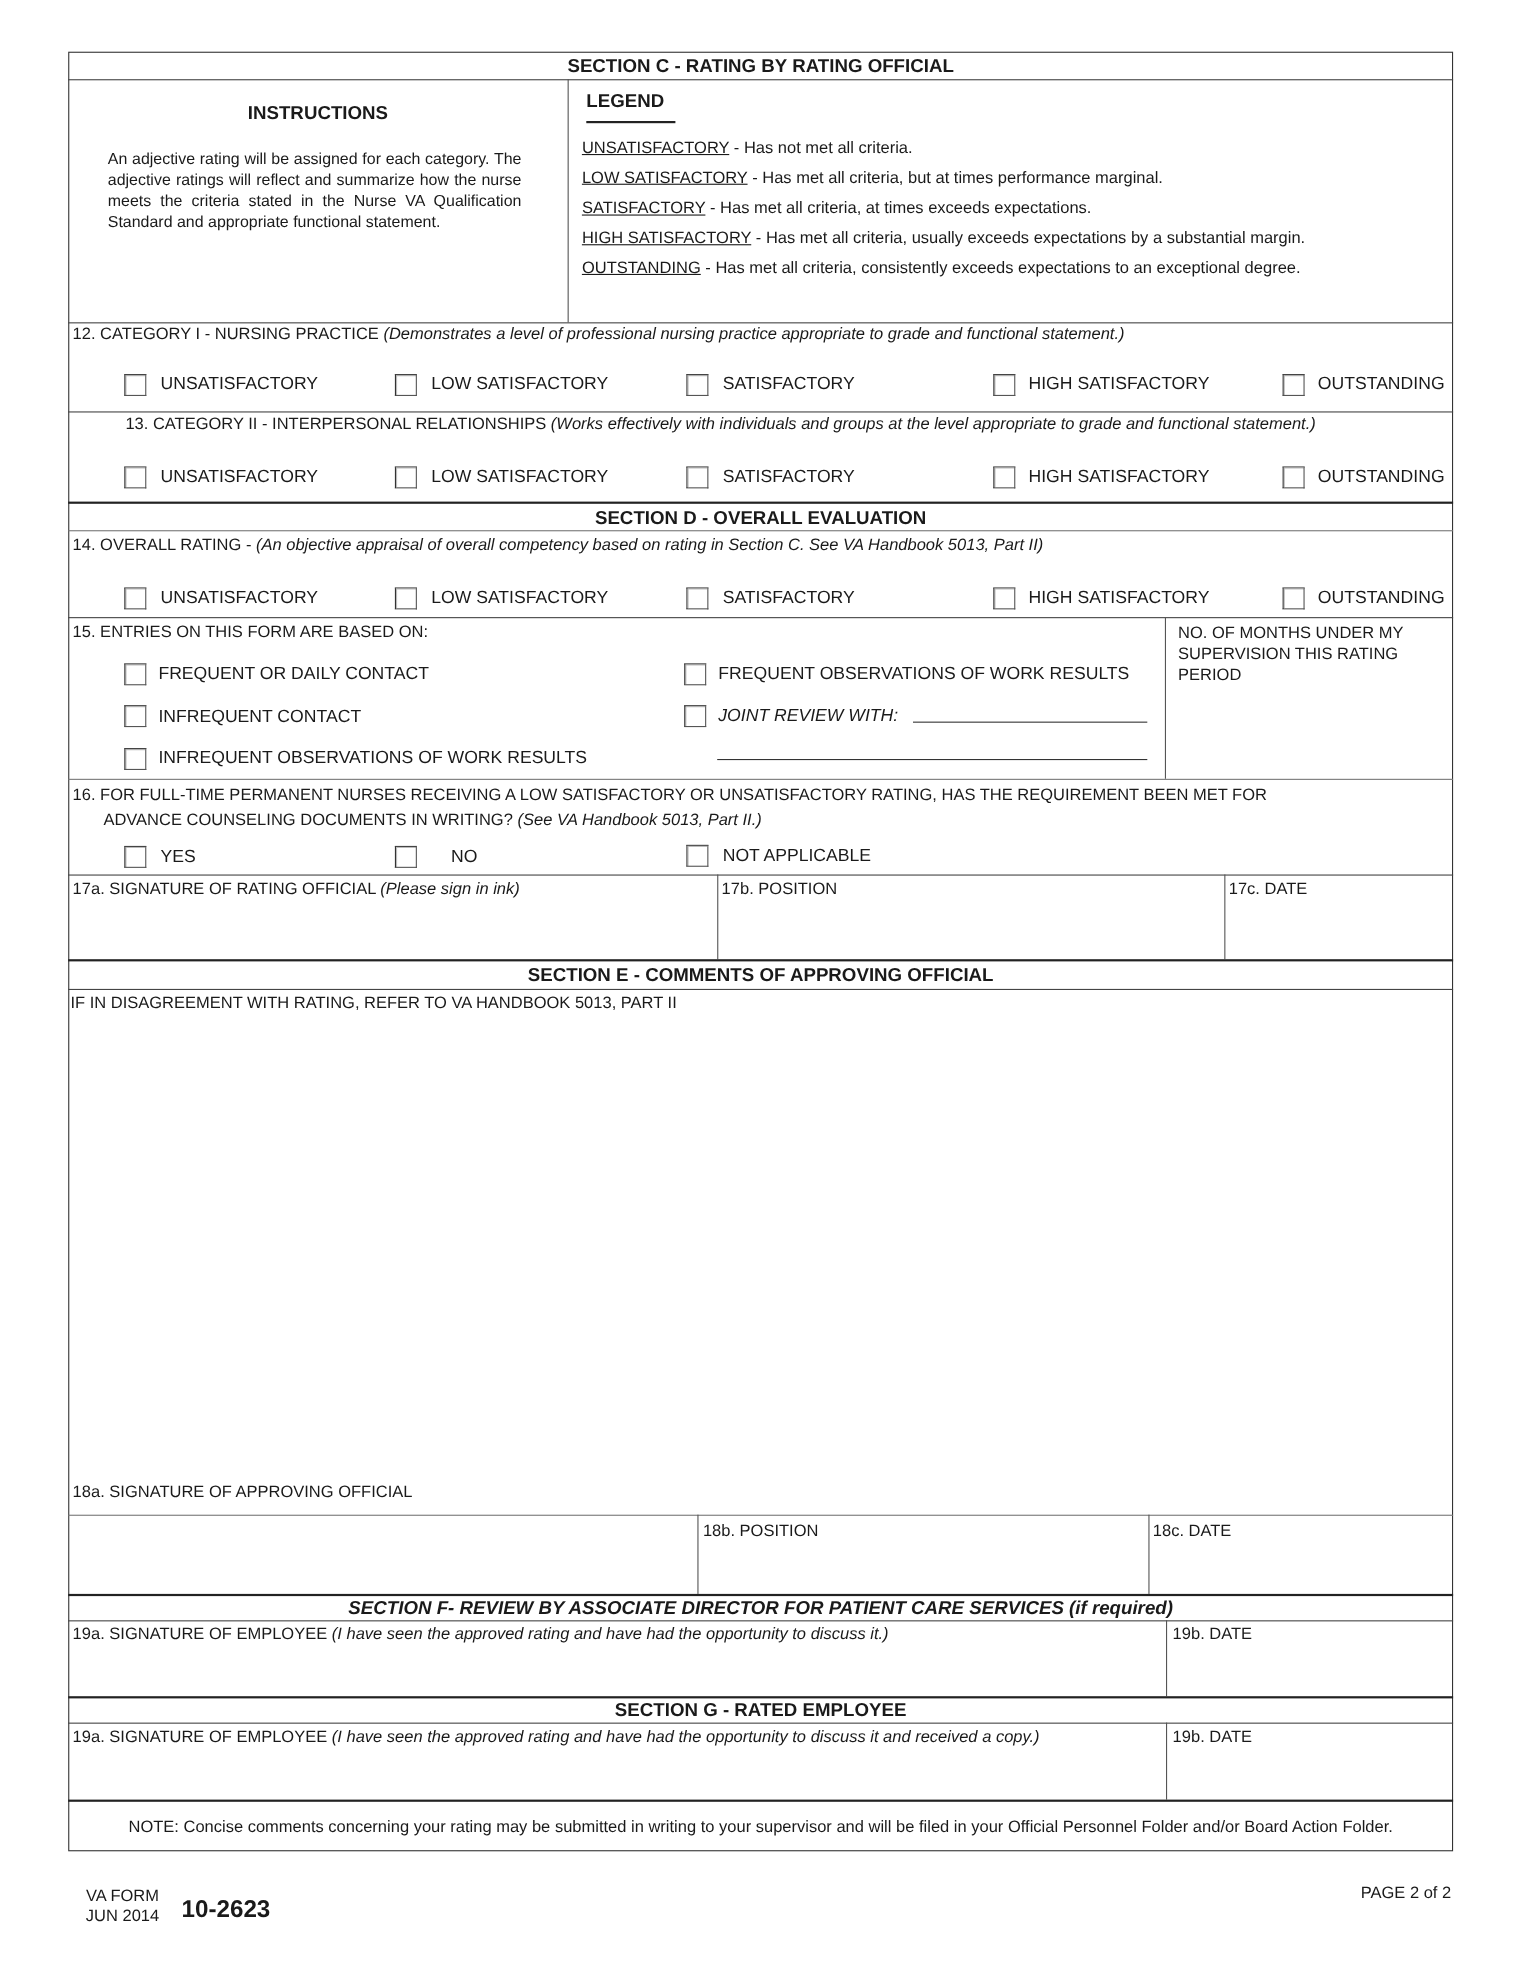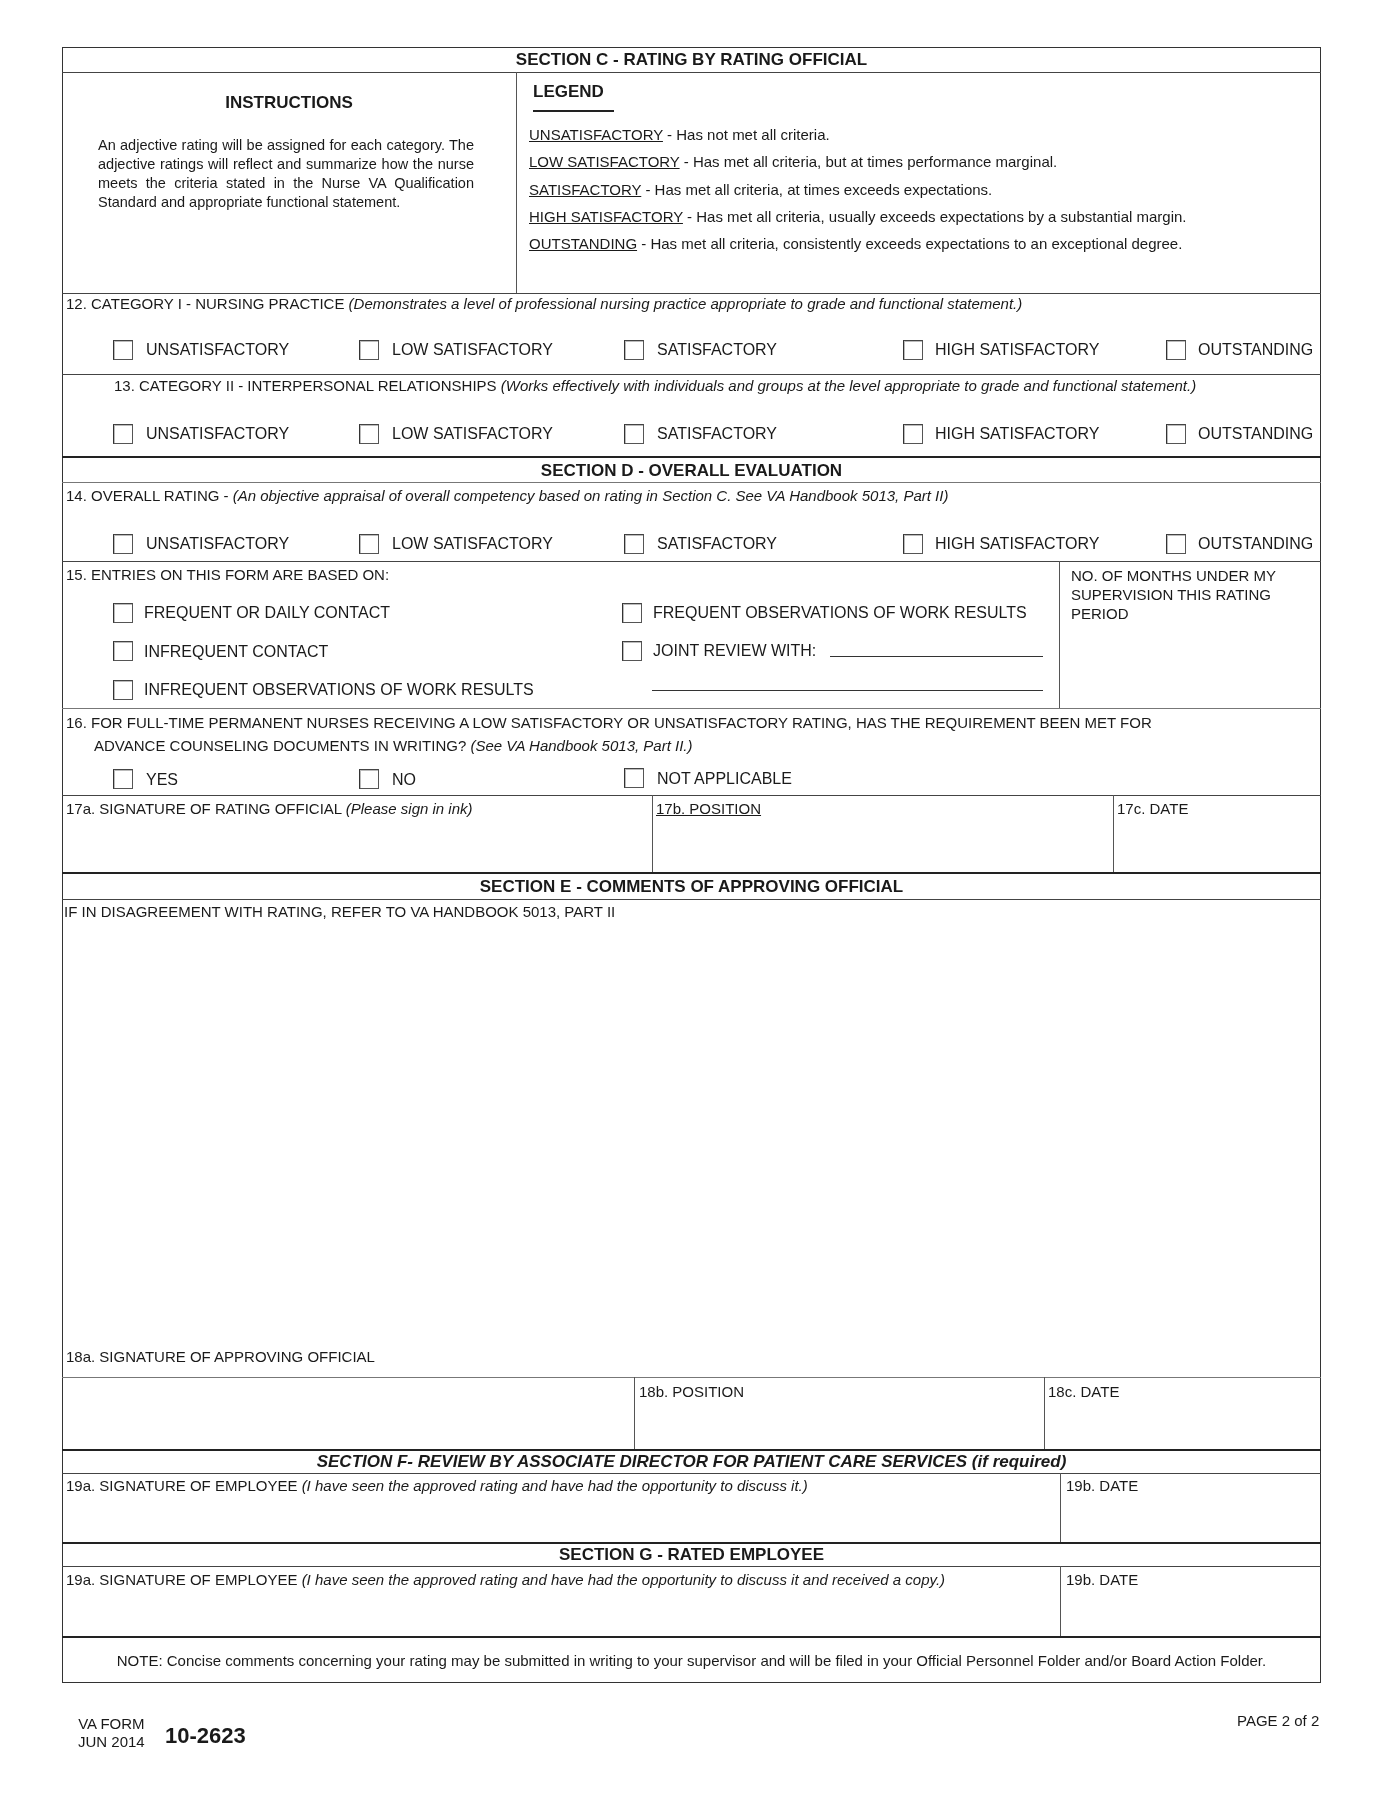--- a/index.html
+++ b/index.html
@@ -109,41 +109,41 @@
 <div class="cb" style="left:113px; top:603px;"></div>
 <div class="opt" style="left:144px; top:604px;">FREQUENT OR DAILY CONTACT</div>
 <div class="cb" style="left:113px; top:641px;"></div>
 <div class="opt" style="left:144px; top:643px;">INFREQUENT CONTACT</div>
 <div class="cb" style="left:113px; top:680px;"></div>
 <div class="opt" style="left:144px; top:681px;">INFREQUENT OBSERVATIONS OF WORK RESULTS</div>
 
 <div class="cb" style="left:622px; top:603px;"></div>
 <div class="opt" style="left:653px; top:604px;">FREQUENT OBSERVATIONS OF WORK RESULTS</div>
 <div class="cb" style="left:622px; top:641px;"></div>
-<div class="opt" style="left:653px; top:642px;">JOINT REVIEW WITH:</div>
+<div class="opt" style="left:653px; top:642px;font-style:italic;">JOINT REVIEW WITH:</div>
 <div class="uline" style="left:830px; top:656px; width:213px;"></div>
 <div class="uline" style="left:652px; top:690px; width:391px;"></div>
 
 <div class="lbl" style="left:1071px; top:566px; width:240px; white-space:normal; line-height:19px;">NO. OF MONTHS UNDER MY SUPERVISION THIS RATING PERIOD</div>
 
 <div class="hline thin" style="top:708px;"></div>
 <div class="lbl" style="left:66px; top:714px;">16. FOR FULL-TIME PERMANENT NURSES RECEIVING A LOW SATISFACTORY OR UNSATISFACTORY RATING, HAS THE REQUIREMENT BEEN MET FOR</div>
 <div class="lbl" style="left:94px; top:737px;"><span>ADVANCE COUNSELING DOCUMENTS IN WRITING? </span><i>(See VA Handbook 5013, Part II.)</i></div>
 <div class="cb" style="left:113px; top:769px;"></div>
 <div class="opt" style="left:146px; top:771px;">YES</div>
 <div class="cb" style="left:359px; top:769px;"></div>
-<div class="opt" style="left:392px; top:771px;">NO</div>
+<div class="opt" style="left:410px; top:771px;">NO</div>
 <div class="cb" style="left:624px; top:768px;"></div>
 <div class="opt" style="left:657px; top:770px;">NOT APPLICABLE</div>
 
 <div class="hline" style="top:795px;"></div>
 <div class="vline" style="left:652px; top:795px; height:77px;"></div>
 <div class="vline" style="left:1113px; top:795px; height:77px;"></div>
 <div class="lbl" style="left:66px; top:800px;"><span>17a. SIGNATURE OF RATING OFFICIAL </span><i>(Please sign in ink)</i></div>
-<div class="lbl" style="left:656px; top:800px;text-decoration:underline;">17b. POSITION</div>
+<div class="lbl" style="left:656px; top:800px;">17b. POSITION</div>
 <div class="lbl" style="left:1117px; top:800px;">17c. DATE</div>
 
 <div class="hline thick" style="top:872px;"></div>
 <div class="sec-head" style="top:877px;">SECTION E - COMMENTS OF APPROVING OFFICIAL</div>
 <div class="hline" style="top:899px;"></div>
 <div class="lbl" style="left:64px; top:903px;">IF IN DISAGREEMENT WITH RATING, REFER TO VA HANDBOOK 5013, PART II</div>
 <div class="abs" style="left:64px; top:925px; width:1255px; height:450px;"></div>
 
 <div class="hline thin" style="top:1377px;"></div>
 <div class="vline" style="left:634px; top:1377px; height:72px;"></div>

